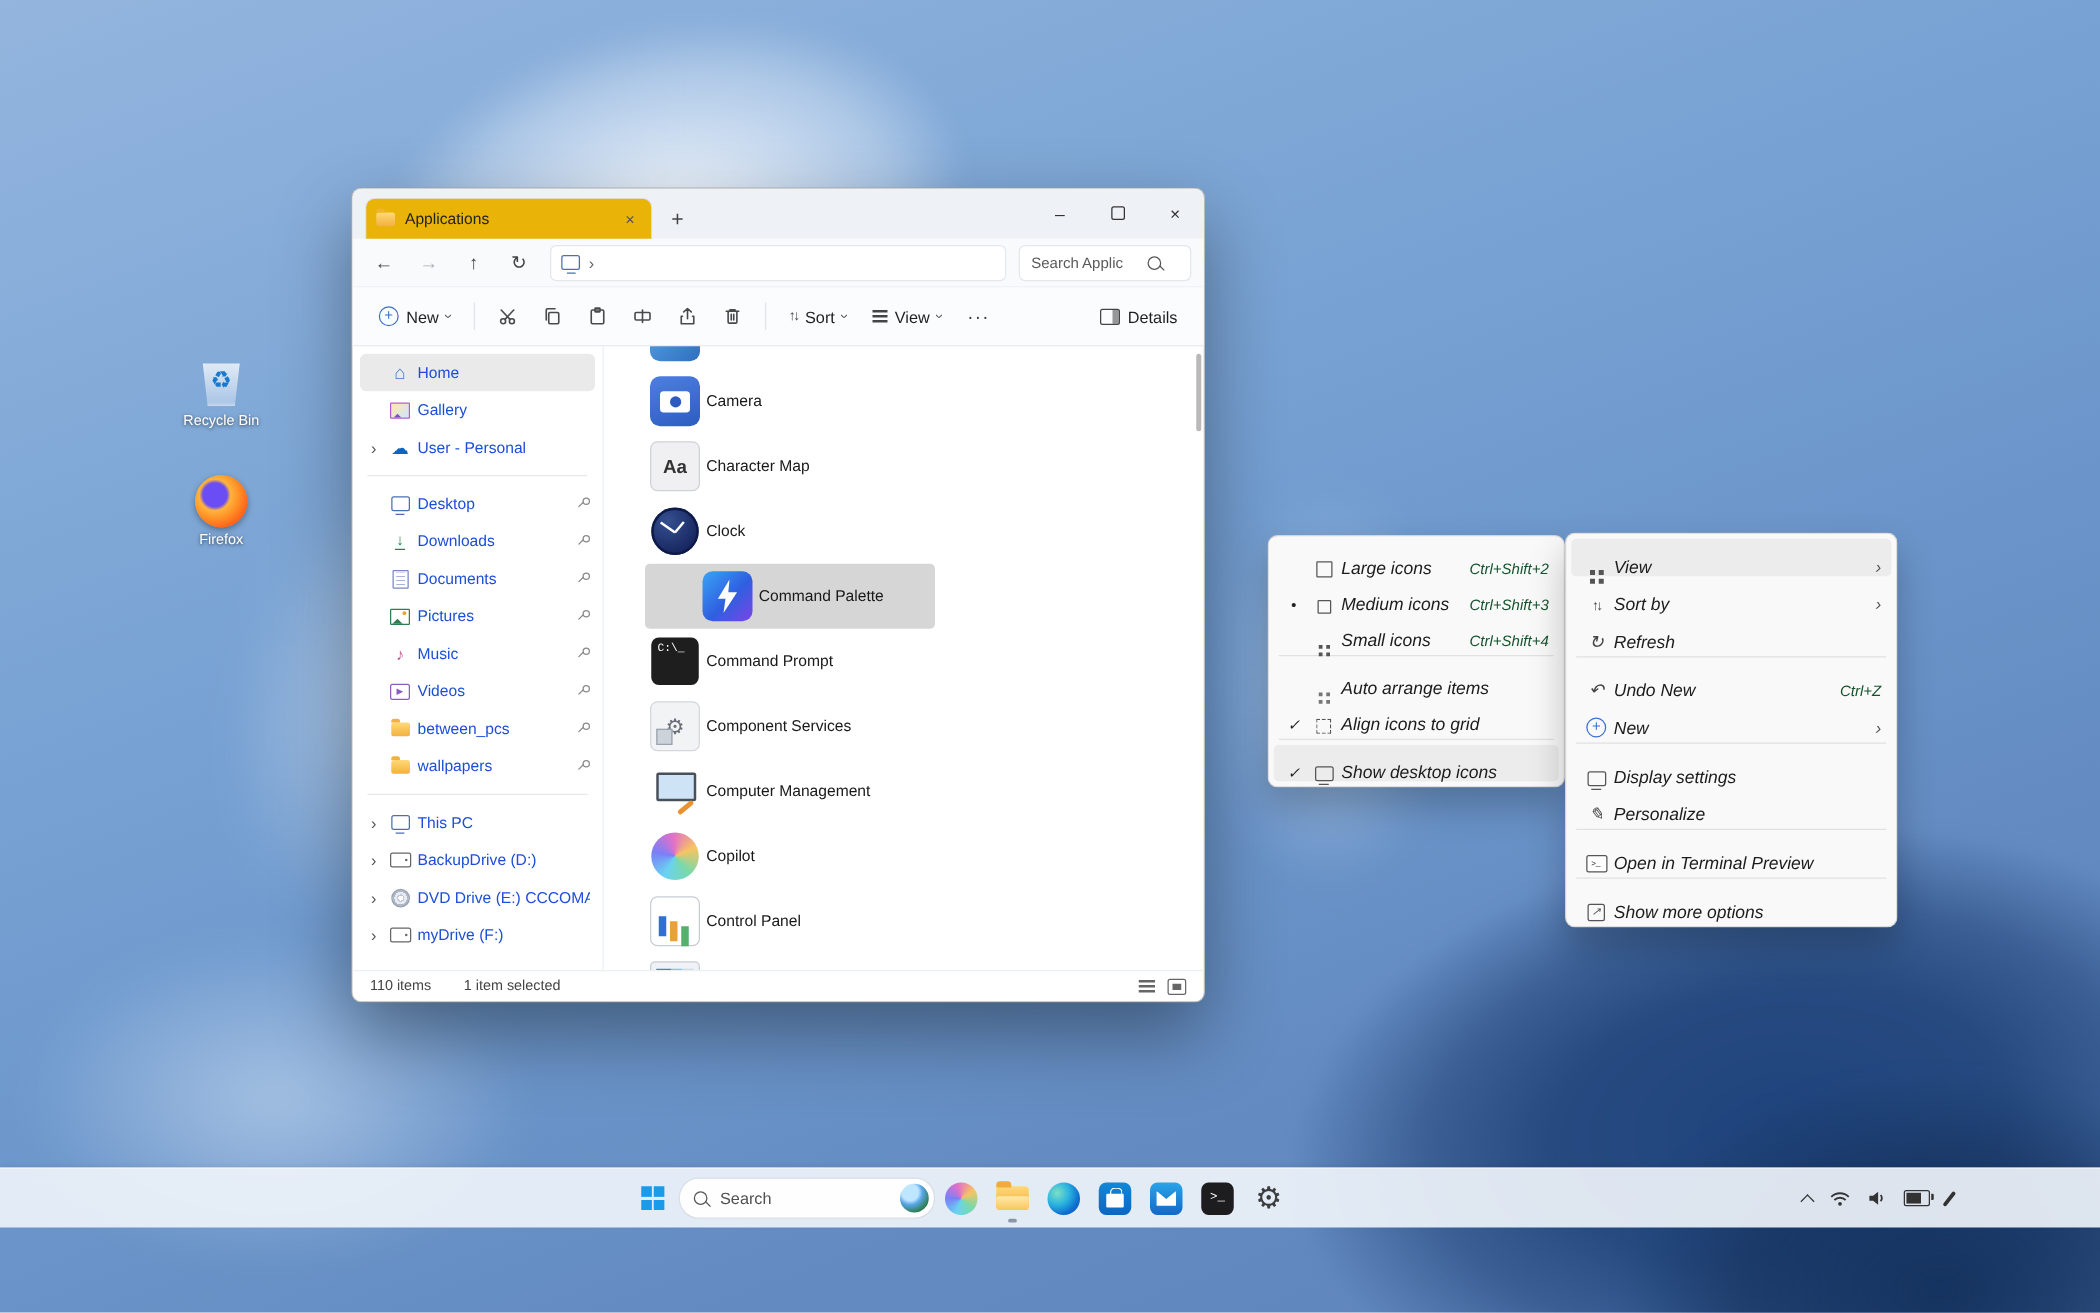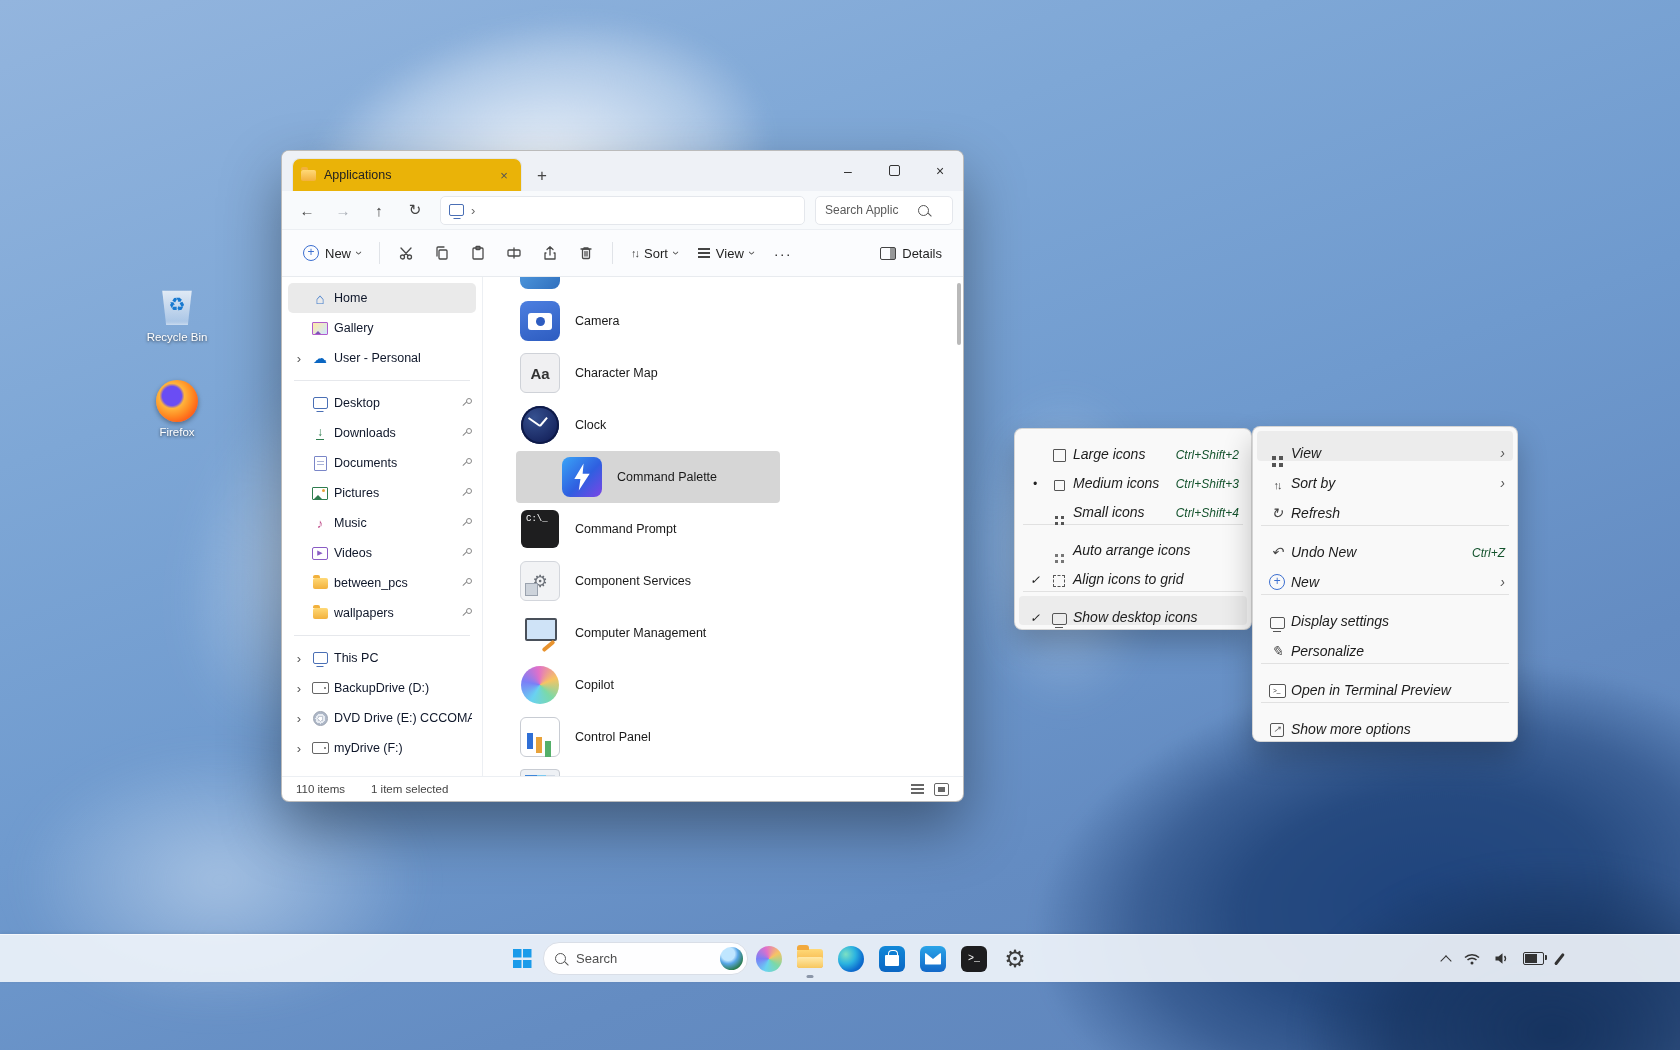--- a/index.html
+++ b/index.html
@@ -63,21 +63,21 @@
   .spacer{flex:1;}
   .ico-panel{width:14px;height:11px;border:1.4px solid #444;border-radius:2px;position:relative;}
   .ico-panel::after{content:'';position:absolute;right:0;top:0;bottom:0;width:5px;background:rgba(68,68,68,.55);}
   .winbody{flex:1;display:flex;min-height:0;}
   
   .sidebar{width:196px;flex:0 0 auto;padding:6px 2px 0 2px;border-right:1px solid #eceff3;overflow:hidden;}
   .sb-row{display:flex;align-items:center;height:30px;border-radius:5px;margin:0 4px;padding:0 4px;gap:4px;}
   .sb-row.sel{background:#eaeaea;}
   .sb-chev{width:14px;text-align:center;color:#555;font-size:13px;flex:0 0 auto;}
   .sb-ico{width:20px;display:flex;justify-content:center;flex:0 0 auto;}
-  .sb-lab{flex:1;white-space:nowrap;overflow:hidden;font-size:12.5px;color:#0f172a;}
+  .sb-lab{flex:1;white-space:nowrap;overflow:hidden;font-size:12.5px;color:#1d4ed8;}
   .sb-pin{width:12px;flex:0 0 auto;position:relative;height:12px;}
   .sb-pin::before{content:'';position:absolute;left:6px;top:1px;width:4px;height:4px;border:1.3px solid #8a8a8a;border-radius:50%;}
   .sb-pin::after{content:'';position:absolute;left:2px;top:6px;width:6px;height:1.4px;background:#8a8a8a;border-radius:1px;transform:rotate(-45deg);}
   .sb-sep{height:1px;background:#e6e8ec;margin:7px 10px;}
   .ico-home{color:#3b77c9;font-size:15px;line-height:1;}
   .ico-cloud{color:#0a66c2;font-size:14px;line-height:1;}
   .ico-music{color:#c2558f;font-size:13px;line-height:1;}
   .fold{width:15px;height:11px;background:linear-gradient(#ffd977,#f2b13d);border-radius:2px;position:relative;}
   .fold::before{content:'';position:absolute;top:-3px;left:0;width:7px;height:3px;background:#f2b13d;border-radius:2px 2px 0 0;}
   .ico-pic{width:14px;height:11px;border:1.4px solid #2f7d4f;border-radius:1px;position:relative;overflow:hidden;}
@@ -87,23 +87,23 @@
   .ico-gal::after{content:'';position:absolute;left:1px;bottom:-1px;border-left:4px solid transparent;border-right:4px solid transparent;border-bottom:4px solid #7d52b8;}
   .ico-doc{width:11px;height:13px;border:1.4px solid #7a86c8;border-radius:1px;background:repeating-linear-gradient(to bottom,transparent 0 2.5px,#aab3d8 2.5px 3.5px);background-size:7px 10px;background-position:center;background-repeat:no-repeat;}
   .ico-down{font-size:12px;color:#2f7d4f;border-bottom:1.6px solid #2f7d4f;line-height:1;padding:0 1px 1px;}
   .ico-vid{width:14px;height:11px;border:1.4px solid #8a5cc4;border-radius:2px;color:#8a5cc4;font-size:7px;display:flex;align-items:center;justify-content:center;}
   .ico-drive{width:15px;height:10px;border:1.4px solid #666;border-radius:2px;position:relative;}
   .ico-drive::after{content:'';position:absolute;right:2px;top:50%;transform:translateY(-50%);width:2px;height:2px;border-radius:50%;background:#666;}
   .ico-dvd{width:13px;height:13px;border-radius:50%;background:radial-gradient(circle,#fff 0 2px,#c3c9d4 2px 3px,#e7ebf1 3px 5px,#aeb8c8 5px 6.5px);border:1px solid #9aa2b0;}
   
   .listwrap{flex:1;position:relative;overflow:hidden;}
   .list{position:absolute;inset:0;padding-left:33px;overflow:hidden;}
-  .f-row{display:flex;align-items:center;height:52px;gap:13px;padding-left:2px;}
+  .f-row{display:flex;align-items:center;height:52px;gap:3px;padding-left:2px;}
   .f-row.clip{margin-top:-34px;}
-  .f-row.sel{background:#d6d6d6;border-radius:4px;width:264px;box-sizing:border-box;padding-left:44px;}
+  .f-row.sel{background:#d6d6d6;border-radius:4px;width:232px;box-sizing:border-box;padding-left:44px;}
   .f-lab{font-size:12.5px;color:#191919;white-space:nowrap;}
   .f-ico{width:44px;height:44px;flex:0 0 auto;position:relative;display:flex;align-items:center;justify-content:center;}
   .fi-generic{width:40px;height:40px;border-radius:8px;background:linear-gradient(135deg,#5aa7e8,#2f6fbe);}
   .fi-camera{width:40px;height:40px;border-radius:8px;background:linear-gradient(160deg,#4d7fe0,#2d5cc0);position:relative;}
   .fi-camera::before{content:'';position:absolute;left:8px;top:12px;width:24px;height:17px;background:#fff;border-radius:3px;}
   .fi-camera::after{content:'';position:absolute;left:16px;top:16px;width:9px;height:9px;border-radius:50%;background:#2d5cc0;}
   .fi-charmap{width:38px;height:38px;border-radius:6px;background:#f0f0f2;border:1px solid #cfd2d8;color:#333;font-size:15px;font-weight:bold;display:flex;align-items:center;justify-content:center;}
   .fi-clock{width:38px;height:38px;border-radius:50%;background:radial-gradient(circle at 35% 30%,#35508f,#16245e 75%);position:relative;box-shadow:inset 0 0 0 2px #0e1a48;}
   .fi-clock::before{content:'';position:absolute;left:18px;top:9px;width:2px;height:11px;background:#fff;transform-origin:bottom;transform:rotate(40deg);}
   .fi-clock::after{content:'';position:absolute;left:18px;top:6px;width:2px;height:14px;background:#fff;transform-origin:bottom;transform:rotate(-55deg);}
@@ -526,21 +526,21 @@
       </span>
     <span class="m-lab">Small icons</span>
     <span class="m-short">Ctrl+Shift+4</span>
   </div>
   <div class="m-sep"></div>
   <div class="m-row">
     <span class="m-check"></span>
     <span class="m-ico">
         <span class="gsq-auto"></span>
       </span>
-    <span class="m-lab">Auto arrange icons</span>
+    <span class="m-lab">Auto arrange items</span>
   </div>
   <div class="m-row">
     <span class="m-check">✓</span>
     <span class="m-ico">
         <span class="gsq-align"></span>
       </span>
     <span class="m-lab">Align icons to grid</span>
   </div>
   <div class="m-sep"></div>
   <div class="m-row hl">

